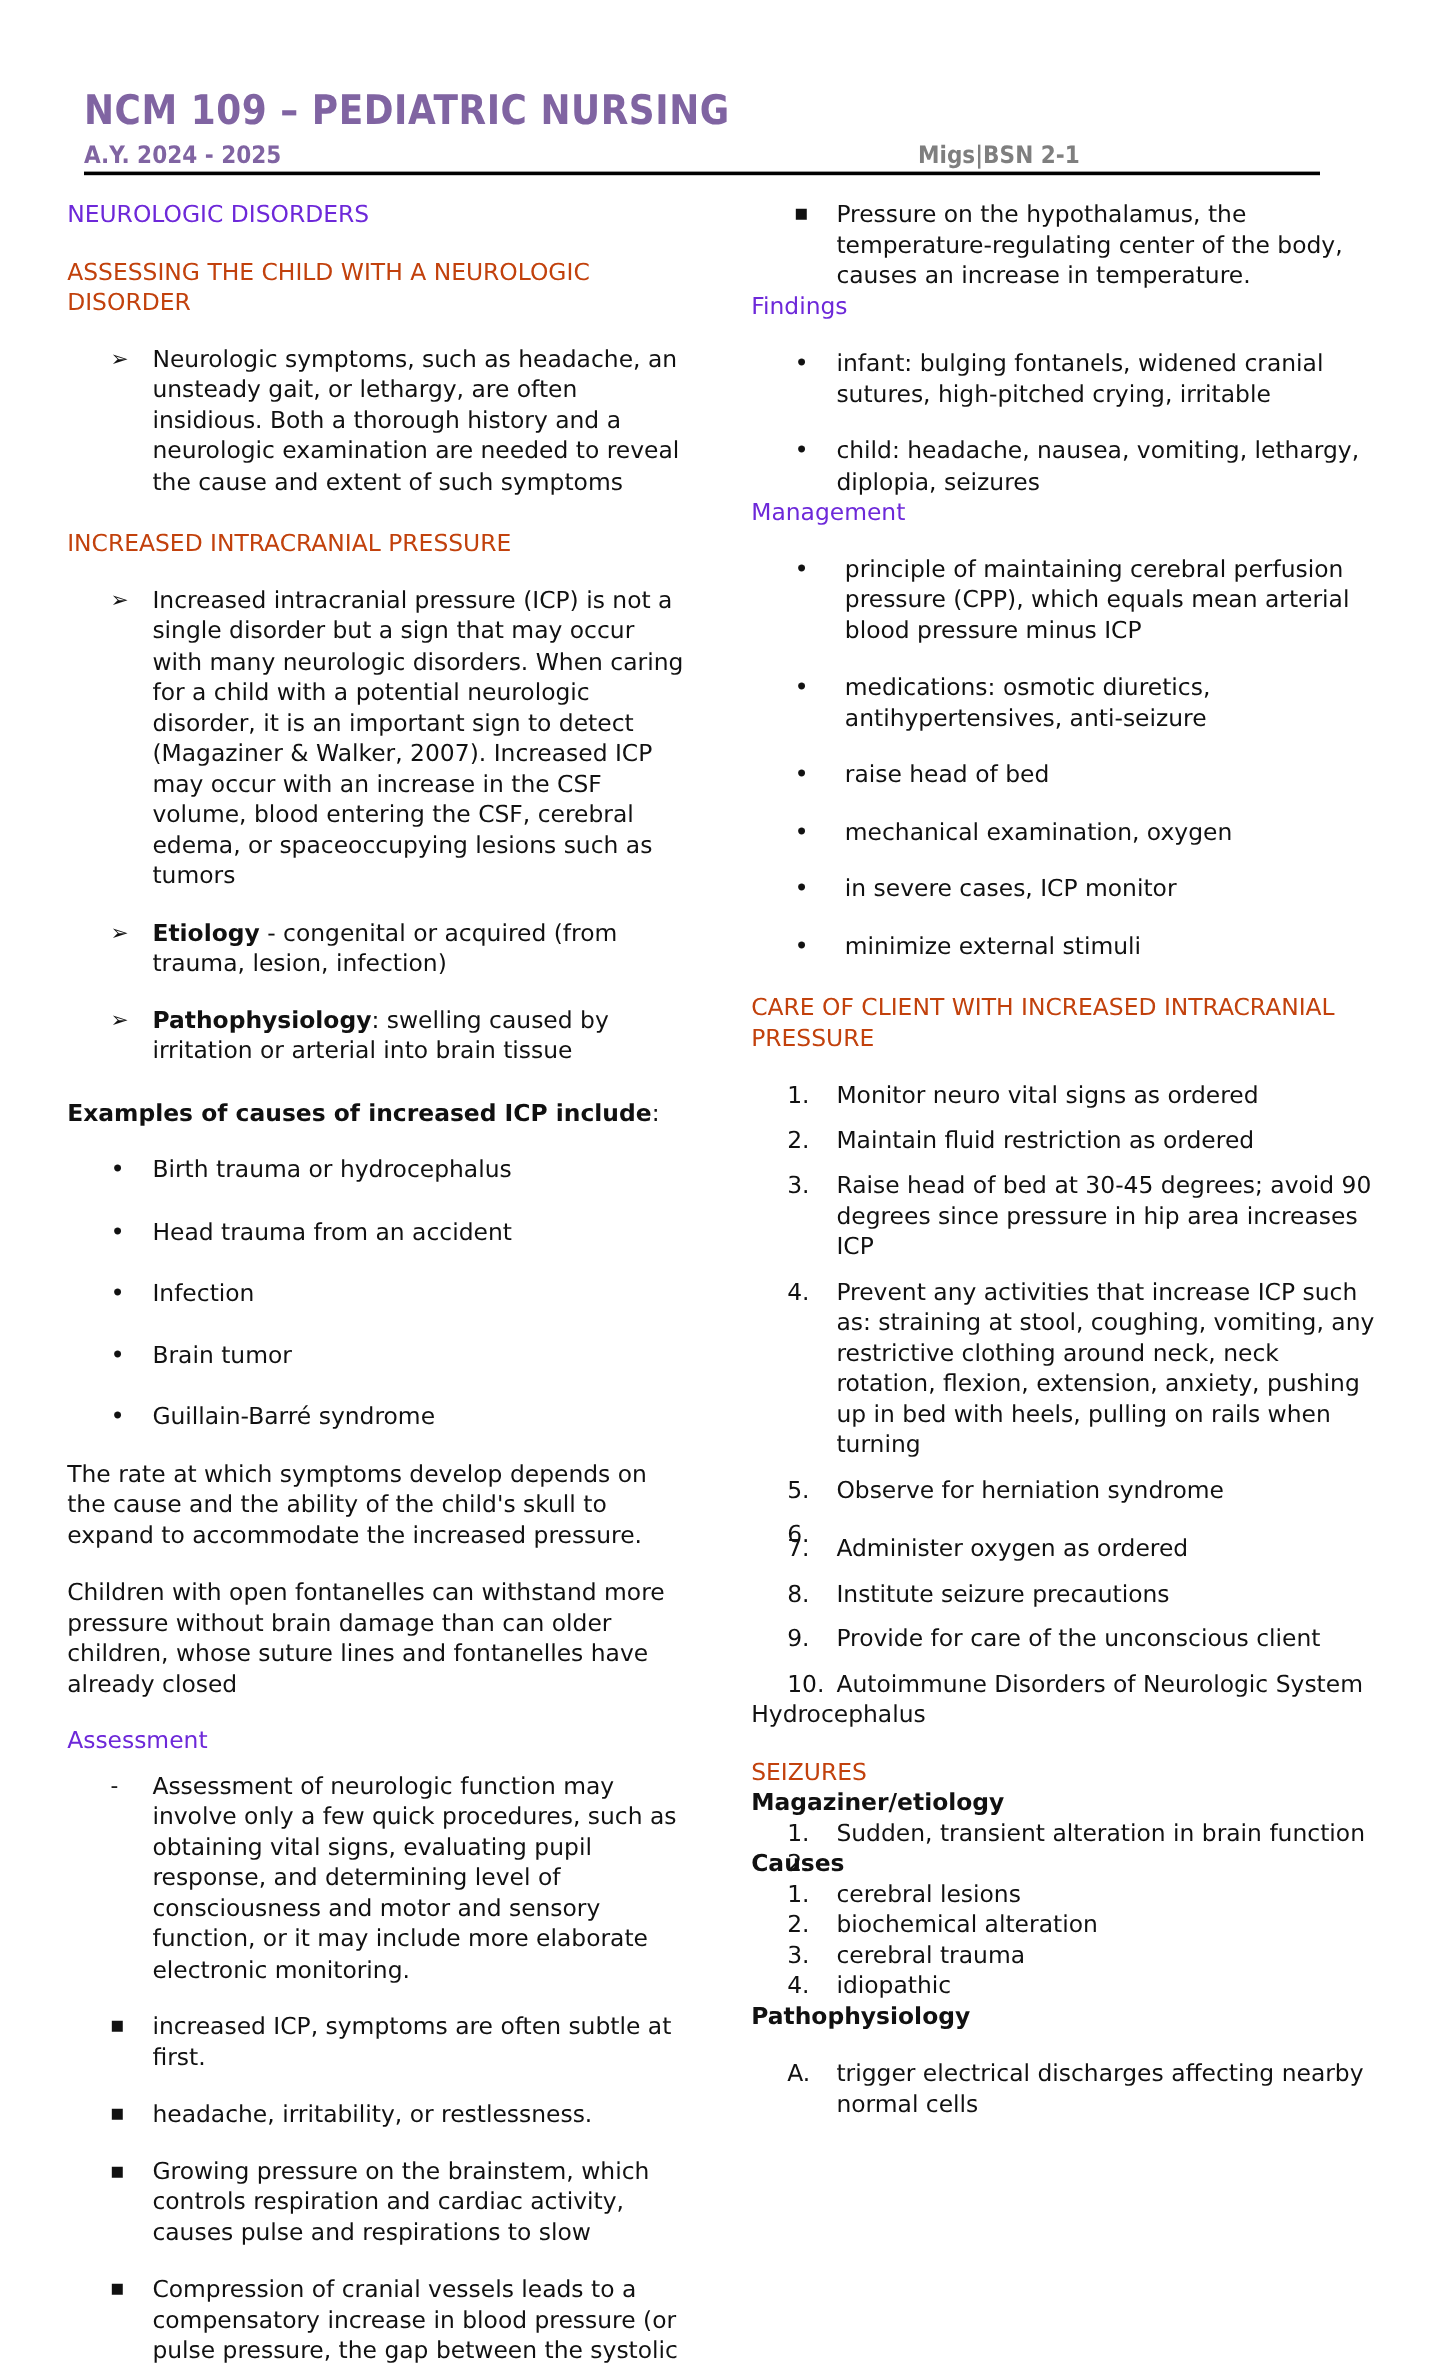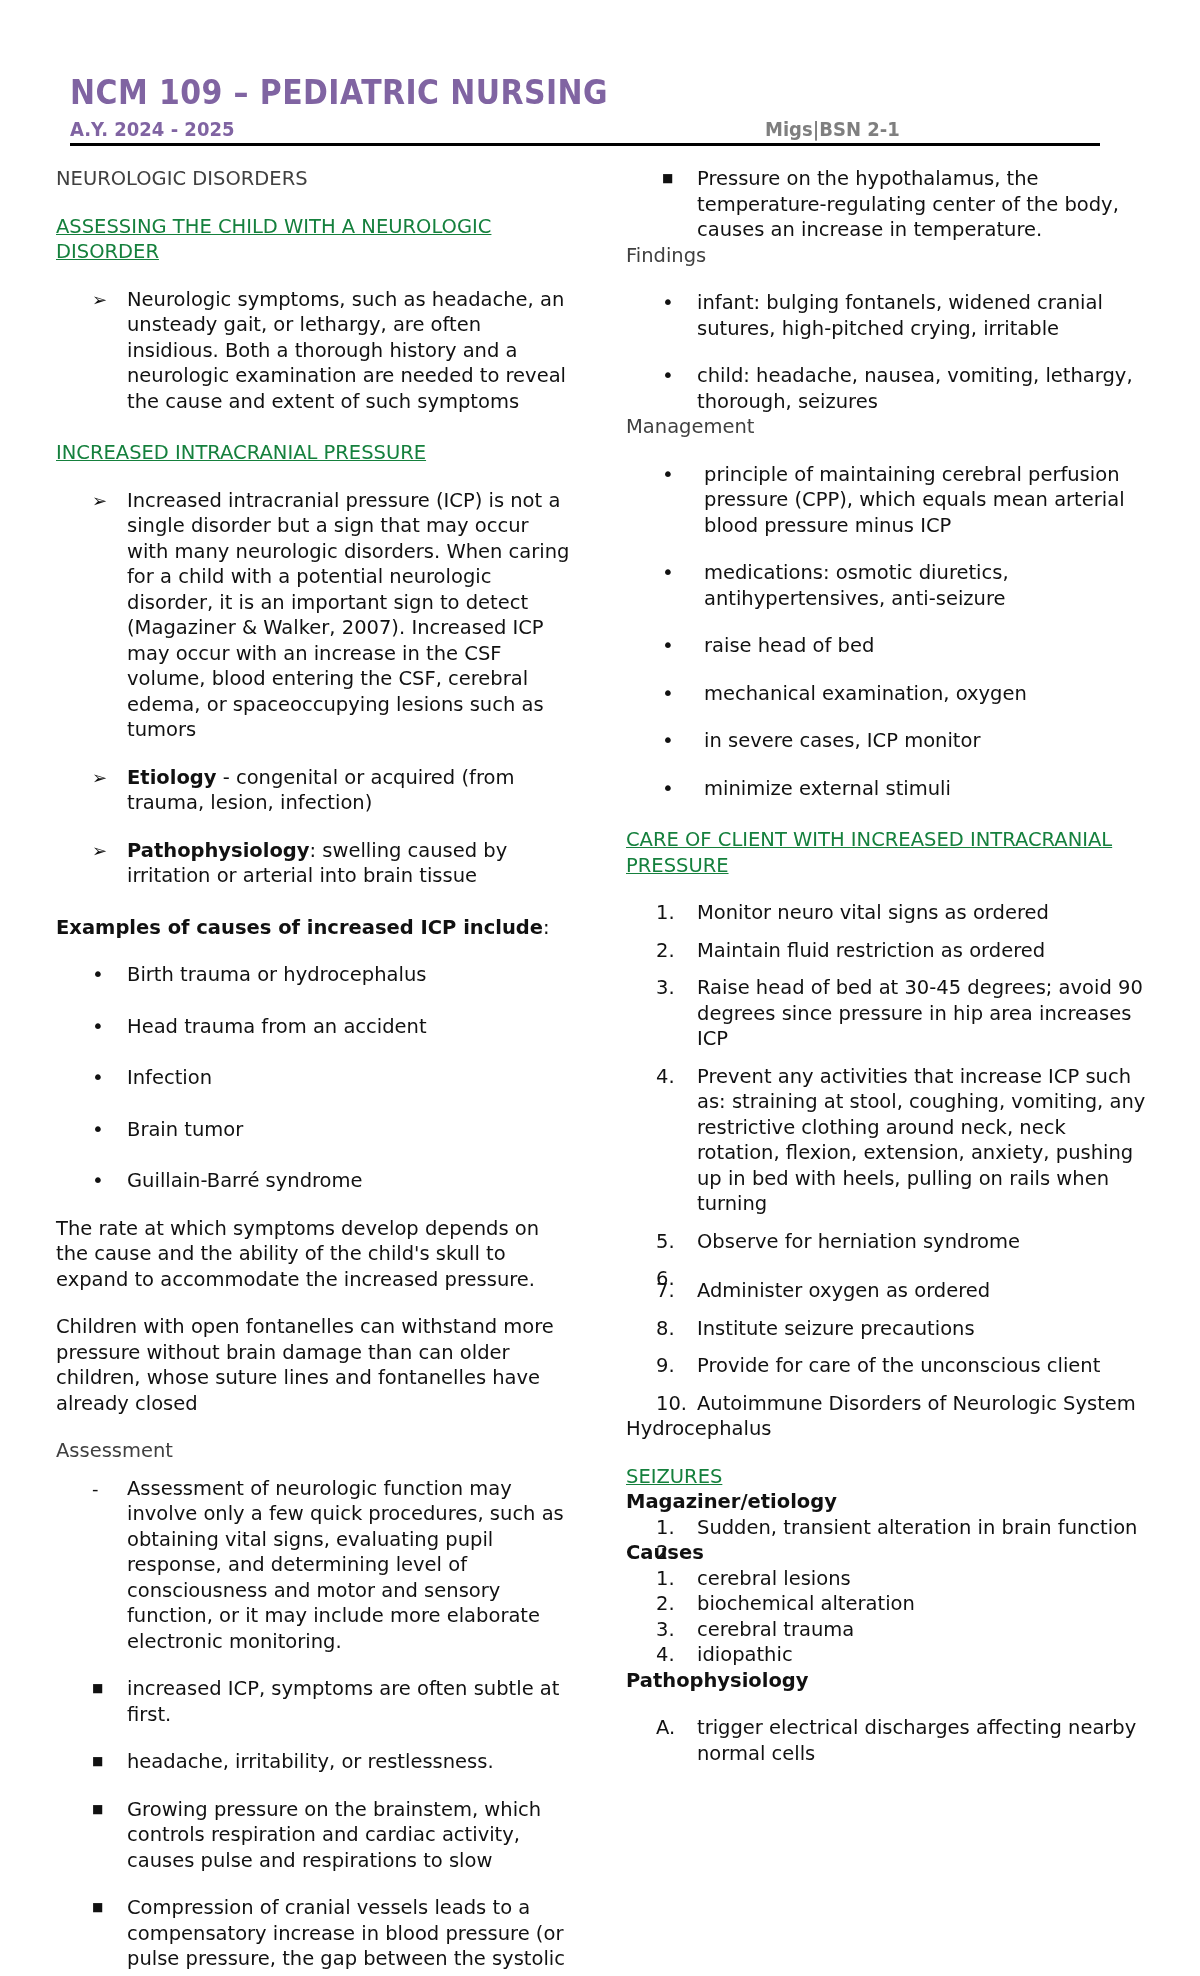--- a/index.html
+++ b/index.html
@@ -10,22 +10,22 @@
   .hdr-year { position:absolute; left:70px; top:117px; font-size:20px; font-weight:bold; color:#8064a2;
               transform:scaleX(0.9); transform-origin:left; white-space:nowrap; }
   .hdr-author { position:absolute; left:765px; top:117px; font-size:20px; font-weight:bold; color:#7f7f7f;
                 transform:scaleX(0.9); transform-origin:left; white-space:nowrap; }
   .hdr-rule { position:absolute; left:70px; top:143px; width:1030px; height:3px; background:#000; }
 
   .col { position:absolute; top:160px; font-size:19.5px; line-height:25.5px; }
   .col.left { left:56px; width:520px; }
   .col.right { left:626px; width:520px; }
 
-  .h-red { color:#404040; }
-  .h-purple { color:#15803d;text-decoration:underline; }
+  .h-red { color:#6d28d9; }
+  .h-purple { color:#c2410c; }
   .b { font-weight:bold; }
 
   .item { position:relative; padding-left:71px; }
   .item .mk { position:absolute; left:36px; top:0; width:30px; }
   .item.num .mk { left:30px; }
 
   .mk-arrow { font-size:18px; }
   .mk-dot { font-size:20px; }
   .mk-sq { font-size:12px; }
   .mk-dash { font-size:18px; }
@@ -100,21 +100,21 @@
   <div class="gap-m"></div>
   <div class="item"><span class="mk mk-sq">■</span><span>Compression of cranial vessels leads to a compensatory increase in blood pressure (or pulse pressure, the gap between the systolic and diastolic blood pressures).</span></div>
 </div>
 
 <div class="col right">
   <div class="item" style="margin-top:6px"><span class="mk mk-sq">■</span><span>Pressure on the hypothalamus, the temperature-regulating center of the body, causes an increase in temperature.</span></div>
   <p class="h-red">Findings</p>
   <div class="gap-m"></div>
   <div class="item"><span class="mk mk-dot">•</span><span>infant: bulging fontanels, widened cranial sutures, high-pitched crying, irritable</span></div>
   <div class="gap-m"></div>
-  <div class="item"><span class="mk mk-dot">•</span><span>child: headache, nausea, vomiting, lethargy, thorough, seizures</span></div>
+  <div class="item"><span class="mk mk-dot">•</span><span>child: headache, nausea, vomiting, lethargy, diplopia, seizures</span></div>
   <p class="h-red">Management</p>
   <div class="gap-m"></div>
   <div class="item" style="padding-left:78px"><span class="mk mk-dot">•</span><span>principle of maintaining cerebral perfusion pressure (CPP), which equals mean arterial blood pressure minus ICP</span></div>
   <div class="gap-m"></div>
   <div class="item" style="padding-left:78px"><span class="mk mk-dot">•</span><span>medications: osmotic diuretics, antihypertensives, anti-seizure</span></div>
   <div class="gap-m"></div>
   <div class="item" style="padding-left:78px"><span class="mk mk-dot">•</span><span>raise head of bed</span></div>
   <div class="gap-m"></div>
   <div class="item" style="padding-left:78px"><span class="mk mk-dot">•</span><span>mechanical examination, oxygen</span></div>
   <div class="gap-m"></div>

